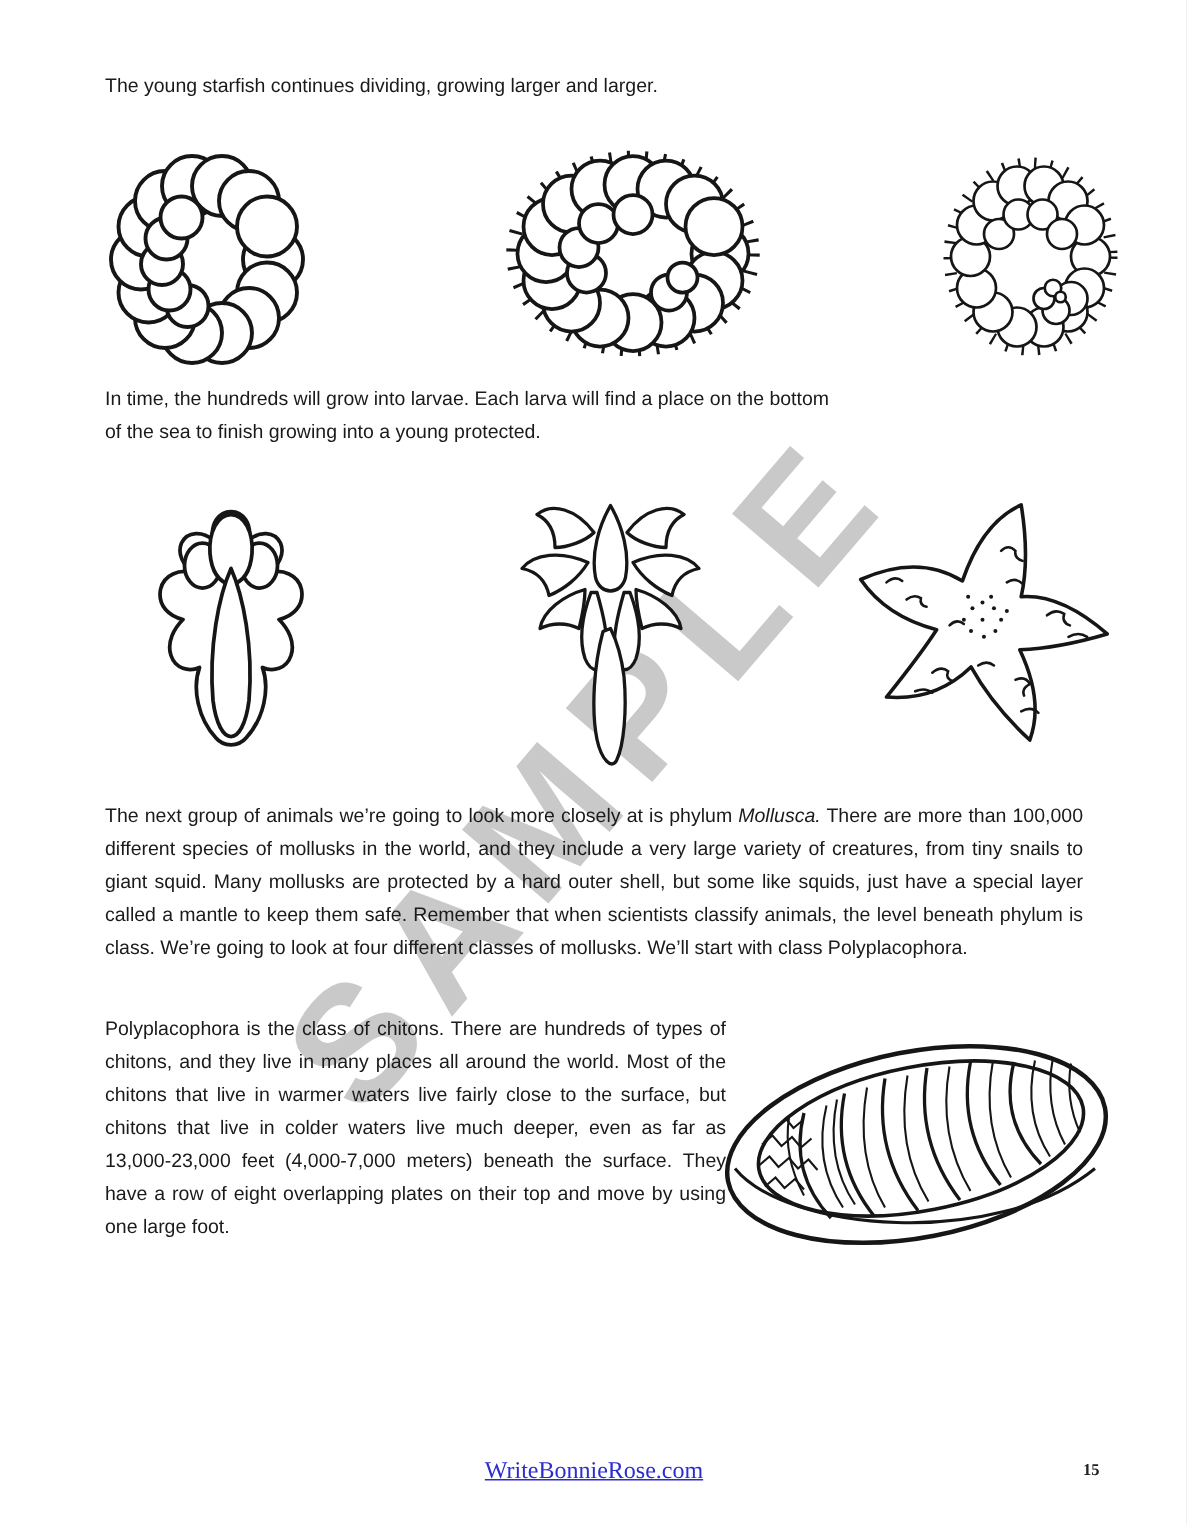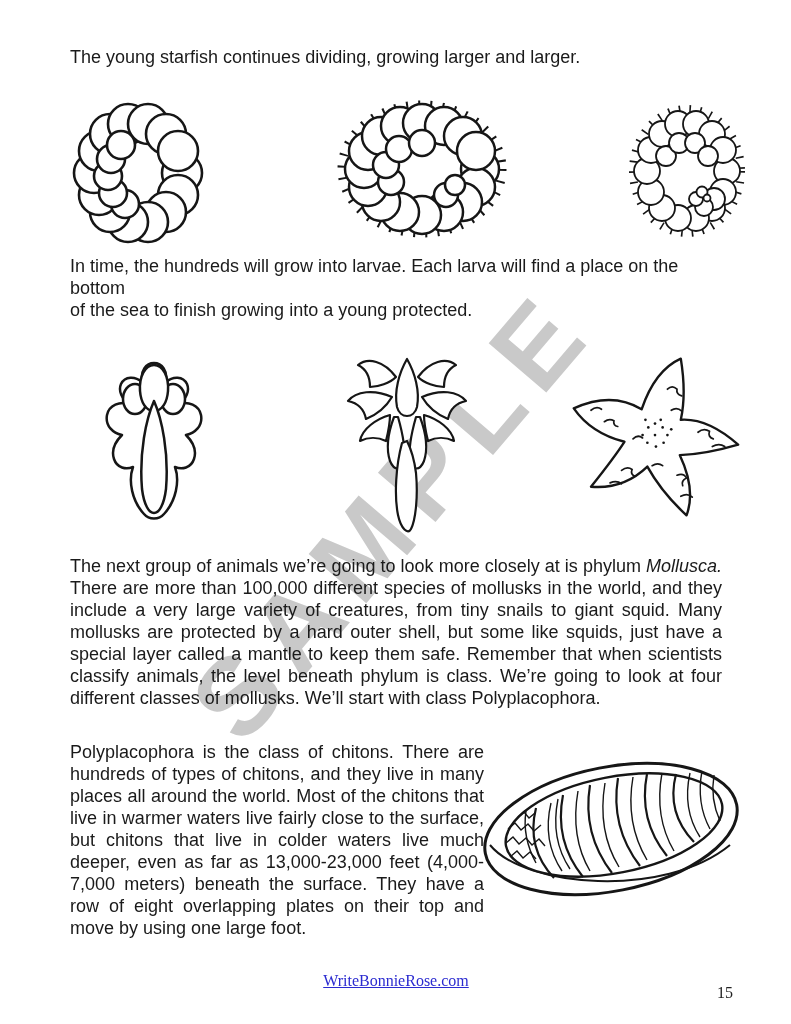--- a/index.html
+++ b/index.html
@@ -10,21 +10,21 @@
     color:#1a1a1a;
   }
   .watermark {
     position:absolute; left:118px; top:452px; width:545px;
     text-align:center;
     transform:rotate(-49.5deg);
     font-size:110px; font-weight:bold; letter-spacing:15px;
     color:#c9c9c9; z-index:0; user-select:none; white-space:nowrap;
   }
   .content { position:absolute; left:70px; top:46px; width:652px; z-index:1; }
-  .para { margin:0; font-size:18px; line-height:22px; }
+  .para { margin:0; font-size:13px; line-height:22px; }
   .just { text-align:justify; }
   .figrow { position:relative; }
   .row1 { height:150px; margin-top:27px; }
   .row2 { height:186px; margin-top:26px; }
   .fig { position:absolute; }
   .b1 { left:2px;   top:0;   width:132px; height:150px; }
   .b2 { left:264px; top:2px; width:176px; height:148px; }
   .b3 { left:556px; top:4px; width:122px; height:142px; }
   .l1 { left:8px;   top:4px; width:152px; height:180px; }
   .l2 { left:266px; top:2px; width:142px; height:184px; }
@@ -34,23 +34,23 @@
   .para4wrap { margin-top:32px; }
   .chiton-float { float:right; width:238px; height:226px; position:relative; }
   .chiton-svg { position:absolute; right:-26px; top:0; width:274px; height:172px; }
   .footer { position:absolute; left:70px; top:972px; width:652px; height:30px; z-index:1; }
   .site-link {
     position:absolute; left:0; right:0; top:0; text-align:center;
     font-family:"Liberation Serif","DejaVu Serif",serif;
     font-size:16px; color:#2b2bd0; text-decoration:underline; cursor:pointer;
   }
   .pagenum {
-    position:absolute; right:-11px; top:12px;
+    position:absolute; right:-11px; top:2px;
     font-family:"Liberation Serif","DejaVu Serif",serif;
-    font-size:16px; color:#222222;
+    font-size:11px; color:#222222;font-weight:bold;
   }
   svg .ln { fill:none; stroke:#161616; }
 </style>
 </head>
 <body>
 
 <div class="page">
 
   <div class="watermark">SAMPLE</div>
 

